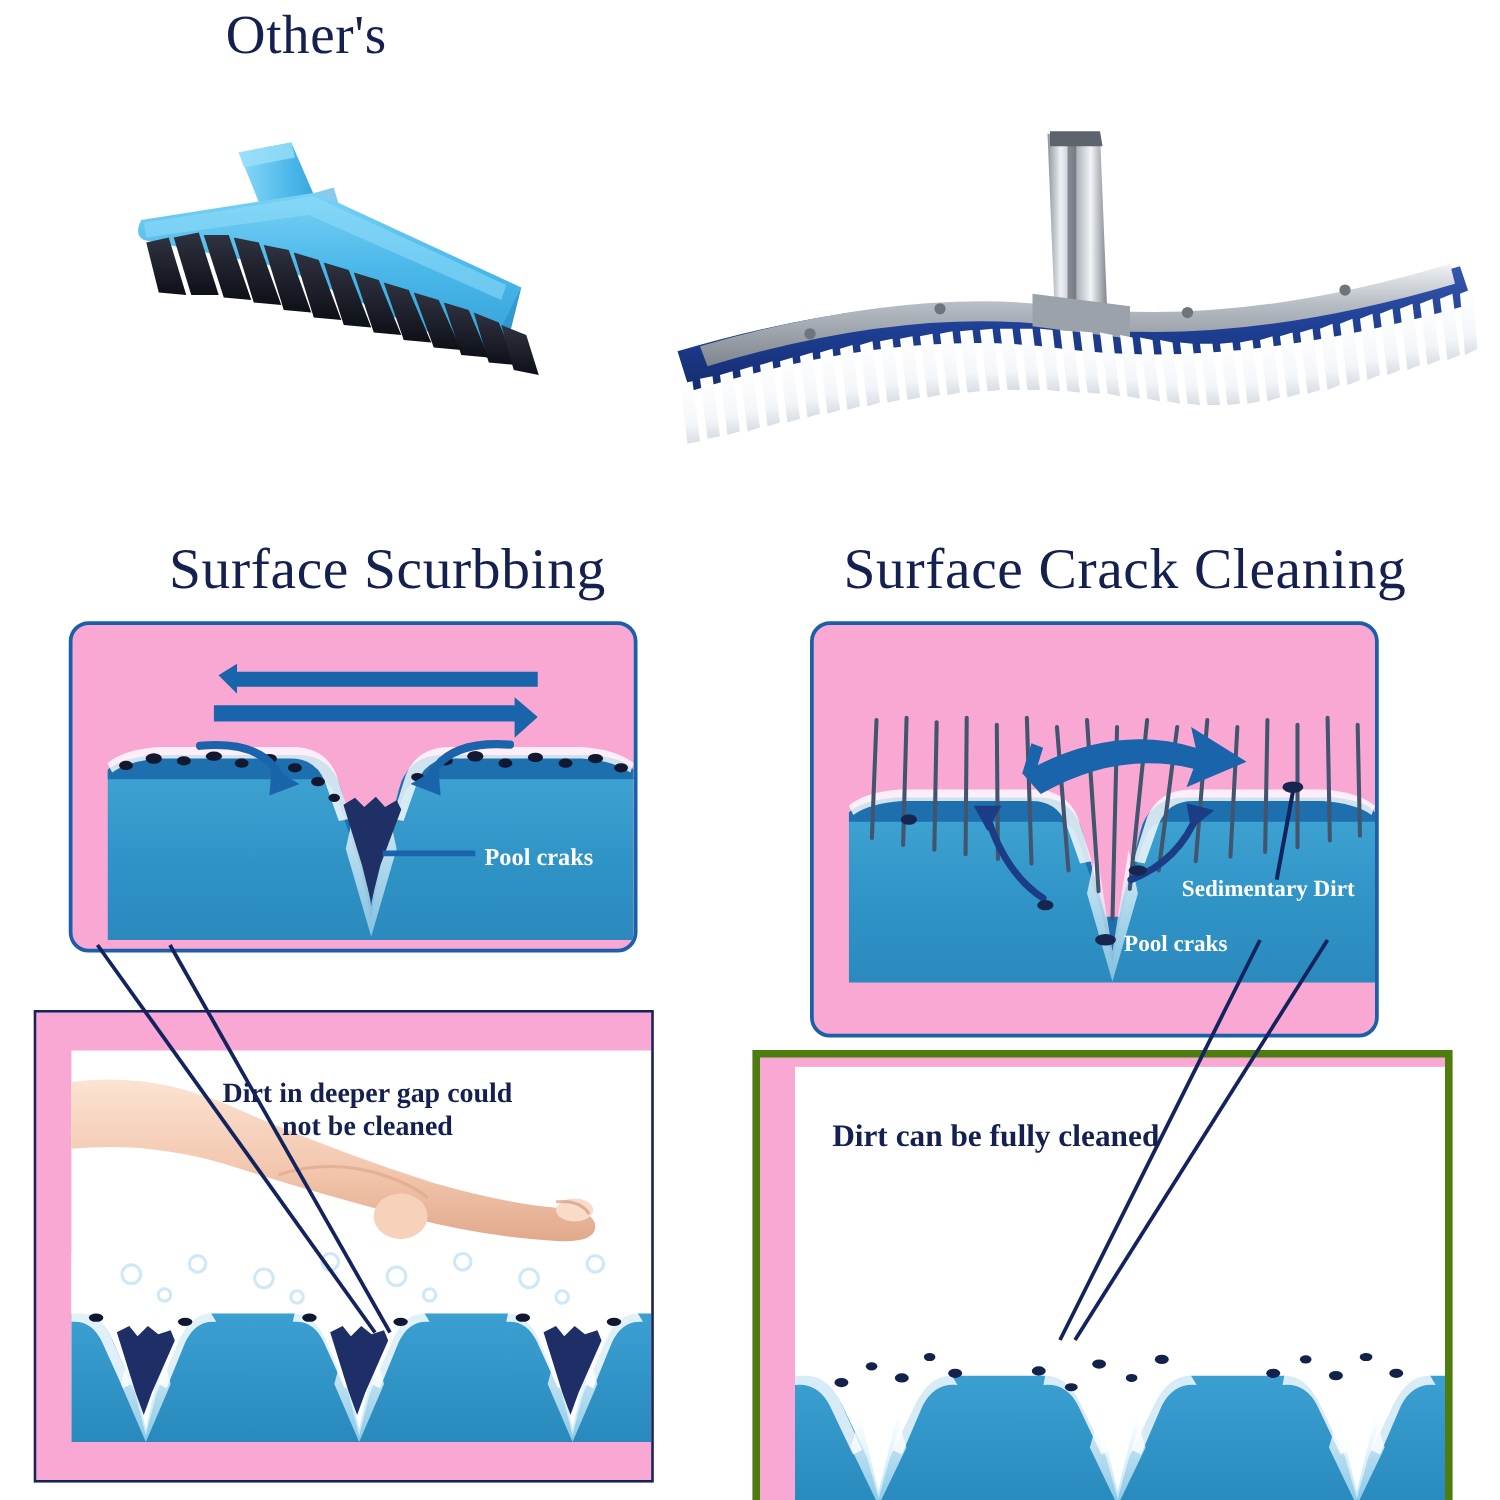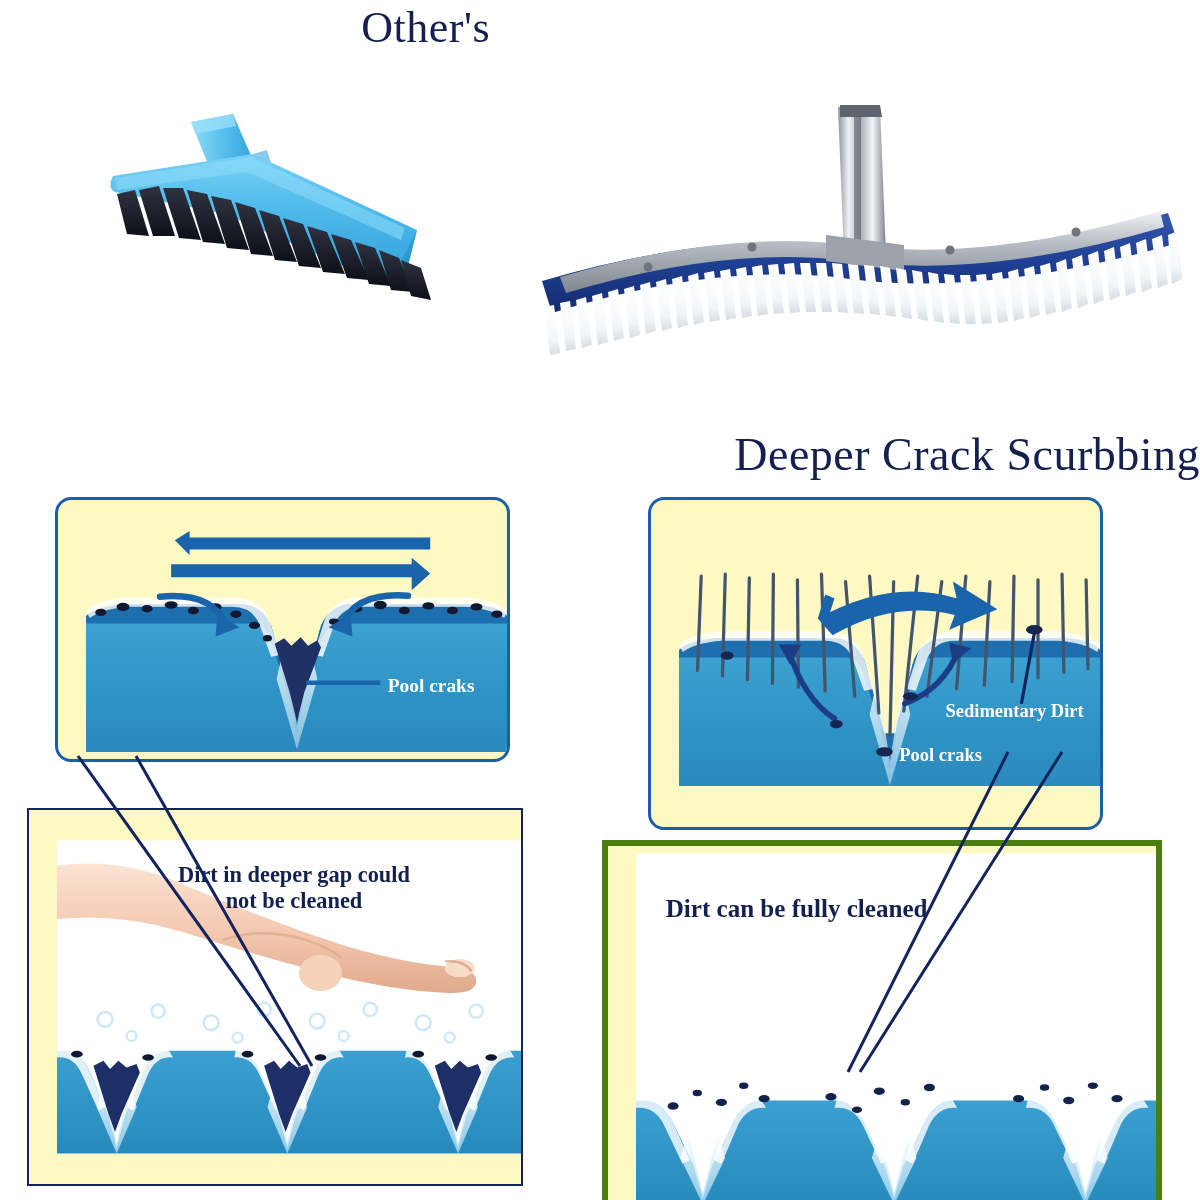--- a/index.html
+++ b/index.html
@@ -14,36 +14,36 @@
   .stage{position:relative;width:1200px;height:1200px;}
 
   
   .title{
     position:absolute;
     color:#14204f;
     font-family:"Liberation Serif", serif;
     font-weight:400;
     letter-spacing:.5px;
     white-space:nowrap;
-    text-align:right;
+    text-align:center;
   }
   #title-others{left:0;top:2px;width:490px;font-size:44px;}
   #title-our{left:640px;top:2px;width:420px;font-size:44px;}
   #head-surface{left:30px;top:428px;width:560px;font-size:46px;}
   #head-deeper{left:600px;top:428px;width:600px;font-size:46px;}
 
   
   .product{position:absolute;}
   #product-left{left:105px;top:110px;width:360px;height:220px;}
   #product-right{left:520px;top:95px;width:670px;height:265px;}
 
   
   .panel{
     position:absolute;
-    background:#fef9c3;
+    background:#f9a8d4;
     border:3px solid #1b5fa8;
     box-sizing:border-box;
     overflow:hidden;
     padding-left:28px;
   }
   .panel.rounded{border-radius:16px;}
   #panel-tl{left:55px;top:497px;width:455px;height:265px;}
   #panel-tr{left:648px;top:497px;width:455px;height:333px;}
   #panel-bl{left:27px;top:808px;width:496px;height:378px;border:2px solid #13235e;text-decoration:underline;}
   #panel-br{left:602px;top:840px;width:560px;height:378px;border:6px solid #4d7c0f;}
@@ -206,22 +206,23 @@
         <path d="M568 160 L578 156 L584 205 L574 209 Z"></path>
         <path d="M584 156 L594 152 L600 201 L590 205 Z"></path>
         <path d="M600 152 L610 148 L616 197 L606 201 Z"></path>
         <path d="M616 148 L626 144 L632 193 L622 197 Z"></path>
         <path d="M632 144 L642 140 L648 189 L638 193 Z"></path>
         <path d="M648 140 L658 136 L662 184 L652 189 Z"></path>
       </g>
     </svg>
   </div>
 
-
-  <div class="title" id="head-deeper">Deeper Crack Scurbbing</div>
+  <div class="title" id="head-surface">Surface Scurbbing</div>
+
+  <div class="title" id="head-deeper">Surface Crack Cleaning</div>
 
   <div class="panel rounded" id="panel-tl">
     <svg viewBox="0 0 455 265" xmlns="http://www.w3.org/2000/svg">
       <defs>
         <linearGradient id="tileTL" x1="0" y1="0" x2="0" y2="1">
           <stop offset="0%" stop-color="#3ea2d2"></stop>
           <stop offset="55%" stop-color="#2f93c6"></stop>
           <stop offset="100%" stop-color="#2b89bd"></stop>
         </linearGradient>
         <linearGradient id="glowTL" x1="0" y1="0" x2="0" y2="1">

